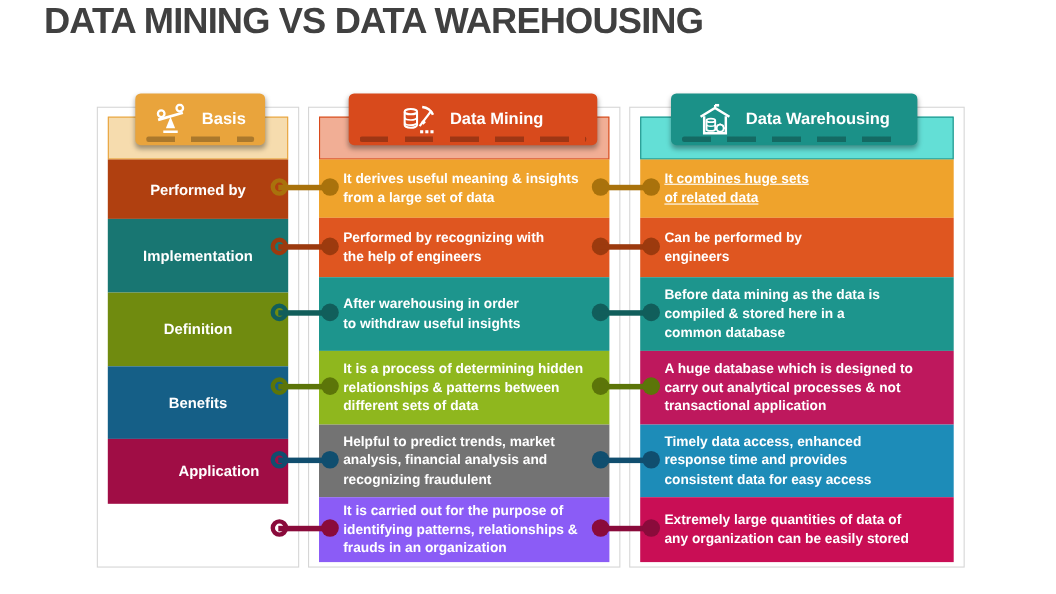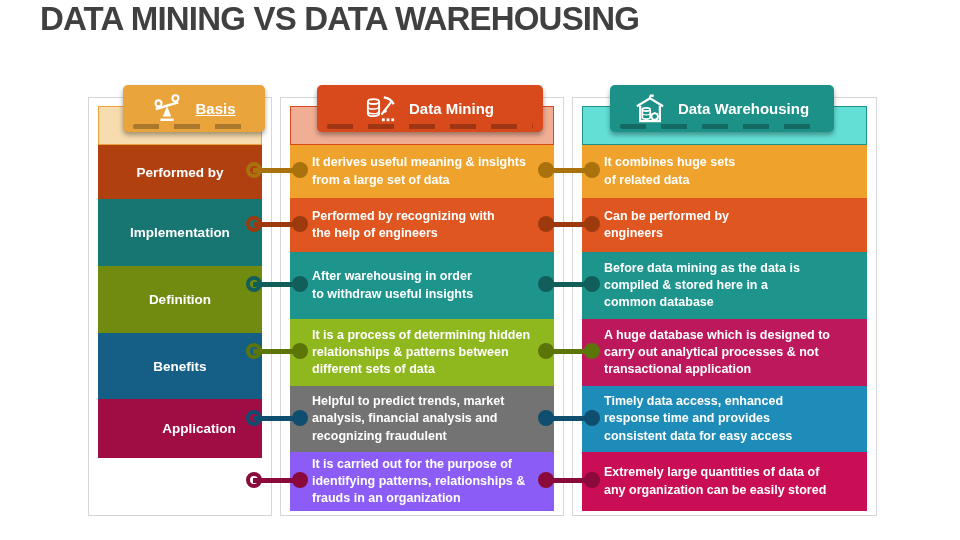--- a/index.html
+++ b/index.html
@@ -20,21 +20,21 @@
   .label-cell{justify-content:center;font-weight:700;font-size:13.5px;text-align:center;}
   .content-cell{padding-left:22px;padding-right:8px;font-weight:600;font-size:12.5px;
                 line-height:1.38;white-space:pre-line;}
   .h1{height:53px}.h2{height:54px}.h3{height:67px}.h4{height:67px}.h5{height:66px}.h6{height:59px}
 
   .tab{position:absolute;top:85px;height:47px;border-radius:5px;display:flex;align-items:center;
        justify-content:center;gap:13px;color:#ffffff;box-shadow:0 3px 5px rgba(0,0,0,0.35);z-index:3;}
   .tab::after{content:"";position:absolute;left:10px;right:10px;bottom:3px;height:5px;
        background:repeating-linear-gradient(90deg, rgba(0,0,0,0.27) 0 26px, transparent 26px 41px);
        border-radius:2px;}
-  .tab-basis{left:123px;width:142px;text-decoration:underline;}
+  .tab-basis{left:123px;width:118px;}
   .tab-mining{left:317px;width:226px;}
   .tab-warehousing{left:610px;width:224px;}
   .tab-label{font-weight:700;font-size:15px;white-space:nowrap;}
   .tab .icon{display:flex;align-items:center;}
 
   .connector{position:absolute;height:18px;width:62px;z-index:2;}
   .conn-a{left:246px;}
   .conn-b{left:538px;}
   .connector .ring{position:absolute;left:0;top:1px;width:16px;height:16px;border:4px solid currentColor;
                    border-radius:50%;box-sizing:border-box;}
@@ -78,21 +78,21 @@
 recognizing fraudulent</div>
       <div class="cell content-cell h6" style="background-color: #8b5cf6;">It is carried out for the purpose of
 identifying patterns, relationships &amp;
 frauds in an organization</div>
     </div>
   </section>
 
   <section class="panel panel-warehousing">
     <div class="strip">
       <div class="tint" style="background-color: rgb(99, 223, 214); border-color: rgb(27, 145, 136);"></div>
-      <div class="cell content-cell h1" style="background-color: rgb(239, 163, 44);">It combines huge sets
+      <div class="cell content-cell h1" style="background-color: rgb(239, 163, 44); text-decoration: underline;">It combines huge sets
 of related data</div>
       <div class="cell content-cell h2" style="background-color: rgb(223, 86, 32);">Can be performed by
 engineers</div>
       <div class="cell content-cell h3" style="background-color: rgb(29, 149, 141);">Before data mining as the data is
 compiled &amp; stored here in a
 common database</div>
       <div class="cell content-cell h4" style="background-color: #be185d;">A huge database which is designed to
 carry out analytical processes &amp; not
 transactional application</div>
       <div class="cell content-cell h5" style="background-color: rgb(29, 140, 184);">Timely data access, enhanced

